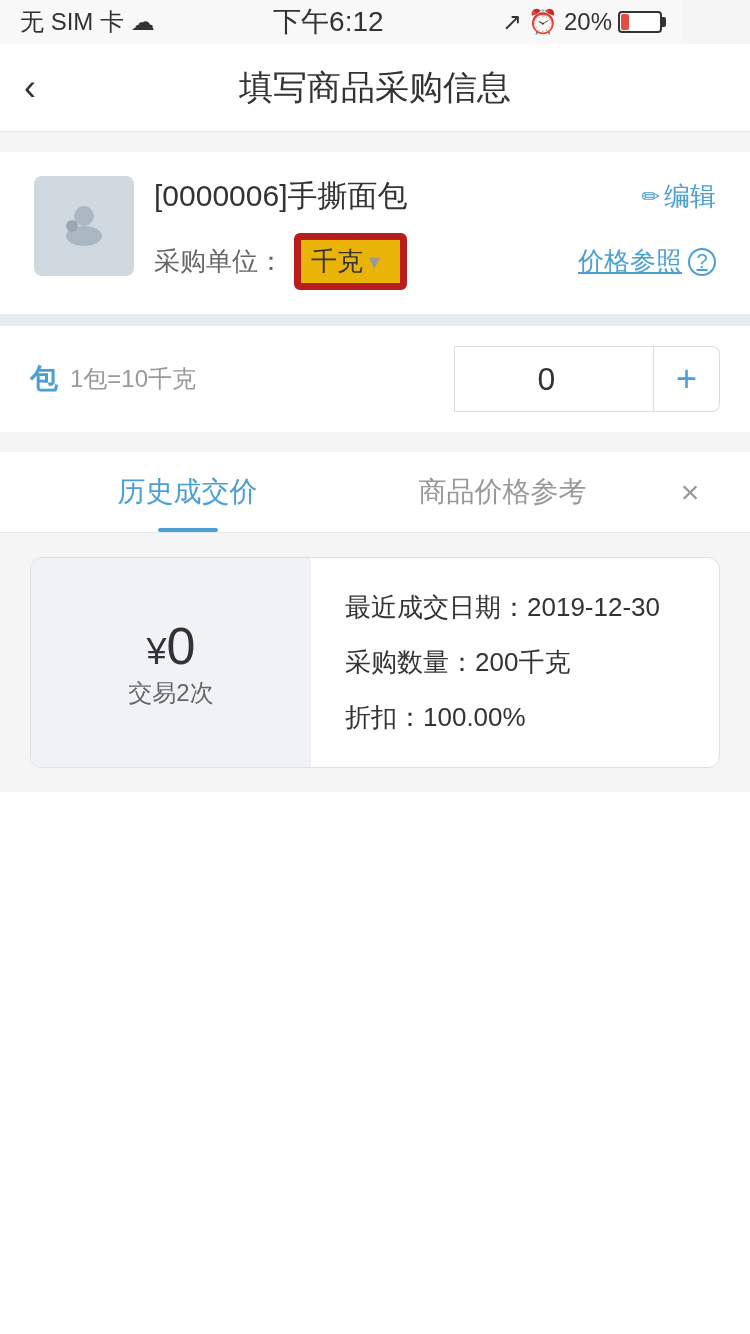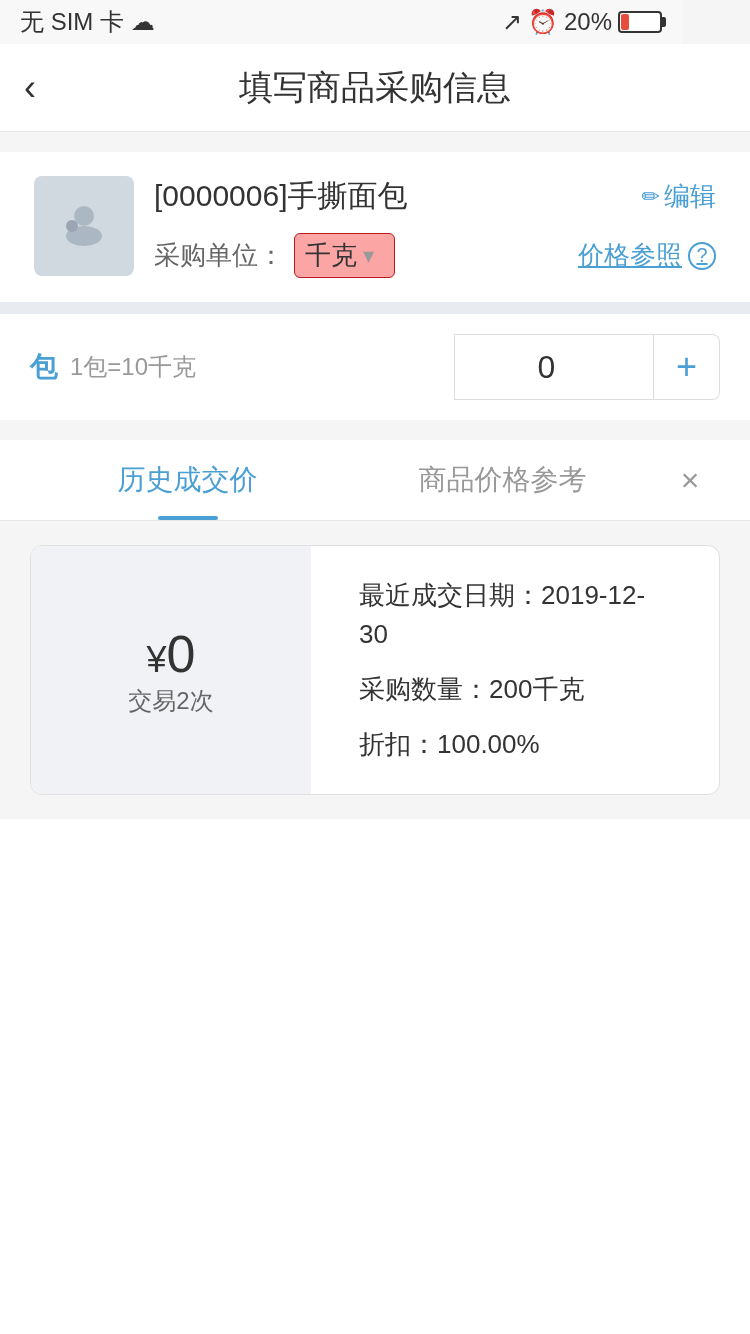--- a/index.html
+++ b/index.html
@@ -152,26 +152,26 @@
       justify-content: space-between;
     }
     .unit-label {
       font-size: 26px;
       color: #666;
       display: flex;
       align-items: center;
       gap: 10px;
     }
     .unit-select {
-      border: 1px solid #b91c1c;
+      border: 7px solid #b91c1c;
       border-radius: 6px;
       padding: 4px 20px 4px 10px;
       font-size: 26px;
       color: #333;
-      background: #fca5a5;
+      background: #eab308;
       position: relative;
       display: inline-flex;
       align-items: center;
       cursor: pointer;
     }
     .unit-select::after {
       content: '▾';
       margin-left: 6px;
       font-size: 22px;
       color: #999;
@@ -335,21 +335,21 @@
       font-size: 36px;
       color: #333;
     }
     .price-count {
       font-size: 24px;
       color: #666;
       margin-top: 1px;
     }
     .price-right {
       flex: 1;
-      padding: 30px 48px;
+      padding: 30px 34px;
       display: flex;
       flex-direction: column;
       gap: 16px;
       justify-content: center;
     }
     .price-detail-row {
       font-size: 26px;
       color: #333;
       line-height: 1.5;
     }
@@ -360,20 +360,21 @@
       min-height: 600px;
     }
   </style>
 </head>
 <body>
 
 <div class="status-bar">
   <div class="status-left">
     <span>无 SIM 卡 ☁</span>
   </div>
+  <div class="status-center">下午6:12</div>
   <div class="status-right">
     <span>↗</span>
     <span>⏰</span>
     <span>20%</span>
     <span class="battery-bar">
       <span class="battery-fill"></span>
     </span>
   </div>
 </div>
 

